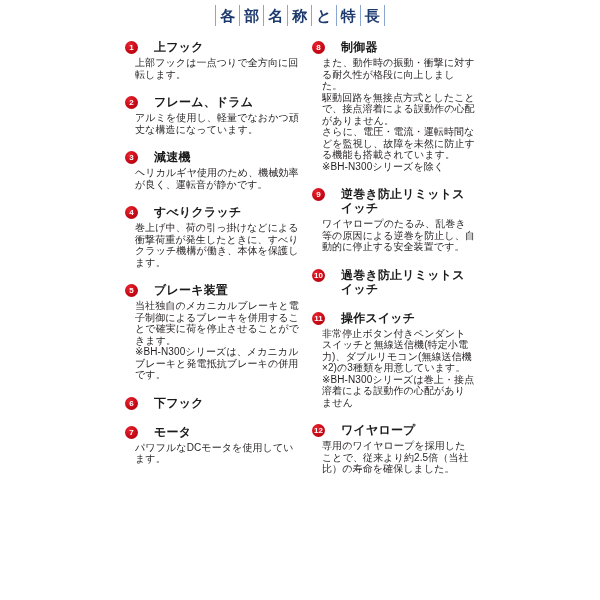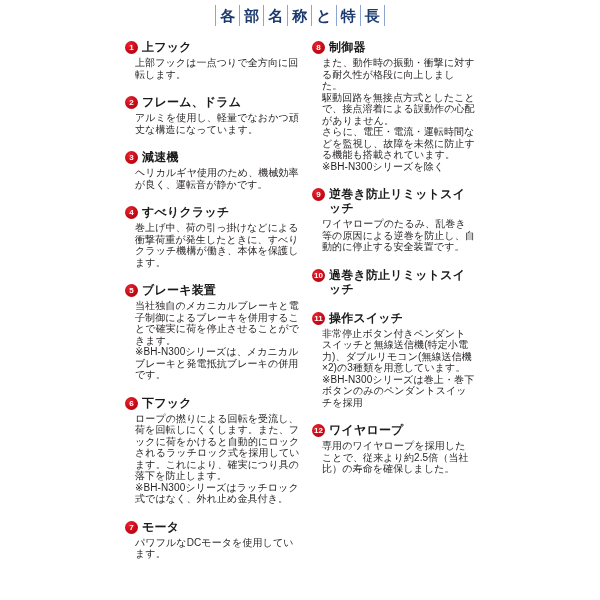--- a/index.html
+++ b/index.html
@@ -59,21 +59,21 @@
     border-radius: 50%;
     background: radial-gradient(circle at 35% 30%, #e8232f 0%, #c40815 60%, #9e0410 100%);
     color: #ffffff;
     font-size: 8px;
     font-weight: bold;
     line-height: 13px;
     text-align: center;
     margin-top: 1px;
   }
   .head-label {
-    margin-left: 4px;
+    margin-left: 16px;
     font-size: 12px;
     font-weight: bold;
     line-height: 14px;
     color: #1a1a1a;
     letter-spacing: 0.2px;
   }
   .item-body {
     margin-left: 10px;
   }
   .para {
@@ -143,24 +143,20 @@
           <div class="item-body">
             <div class="para">当社独自のメカニカルブレーキと電子制御によるブレーキを併用することで確実に荷を停止させることができます。</div>
             <div class="para">※BH-N300シリーズは、メカニカルブレーキと発電抵抗ブレーキの併用です。</div>
           </div>
         </div>
         <div class="item">
           <div class="item-head">
             <span class="num-badge">6</span>
             <span class="head-label">下フック</span>
           </div>
-          <div class="item-body">
-            <div class="para">ロープの撚りによる回転を受流し、荷を回転しにくくします。また、フックに荷をかけると自動的にロックされるラッチロック式を採用しています。これにより、確実につり具の落下を防止します。</div>
-            <div class="para">※BH-N300シリーズはラッチロック式ではなく、外れ止め金具付き。</div>
-          </div>
         </div>
         <div class="item">
           <div class="item-head">
             <span class="num-badge">7</span>
             <span class="head-label">モータ</span>
           </div>
           <div class="item-body">
             <div class="para">パワフルなDCモータを使用しています。</div>
           </div>
         </div>
@@ -193,21 +189,21 @@
             <span class="head-label">過巻き防止リミットスイッチ</span>
           </div>
         </div>
         <div class="item">
           <div class="item-head">
             <span class="num-badge">11</span>
             <span class="head-label">操作スイッチ</span>
           </div>
           <div class="item-body">
             <div class="para">非常停止ボタン付きペンダントスイッチと無線送信機(特定小電力)、ダブルリモコン(無線送信機×2)の3種類を用意しています。</div>
-            <div class="para">※BH-N300シリーズは巻上・巻下ボタンのみのペンダントスイッチを採用</div>
+            <div class="para">※BH-N300シリーズは巻上・接点溶着による誤動作の心配がありません</div>
           </div>
         </div>
         <div class="item">
           <div class="item-head">
             <span class="num-badge">12</span>
             <span class="head-label">ワイヤロープ</span>
           </div>
           <div class="item-body">
             <div class="para">専用のワイヤロープを採用したことで、従来より約2.5倍（当社比）の寿命を確保しました。</div>
           </div>

